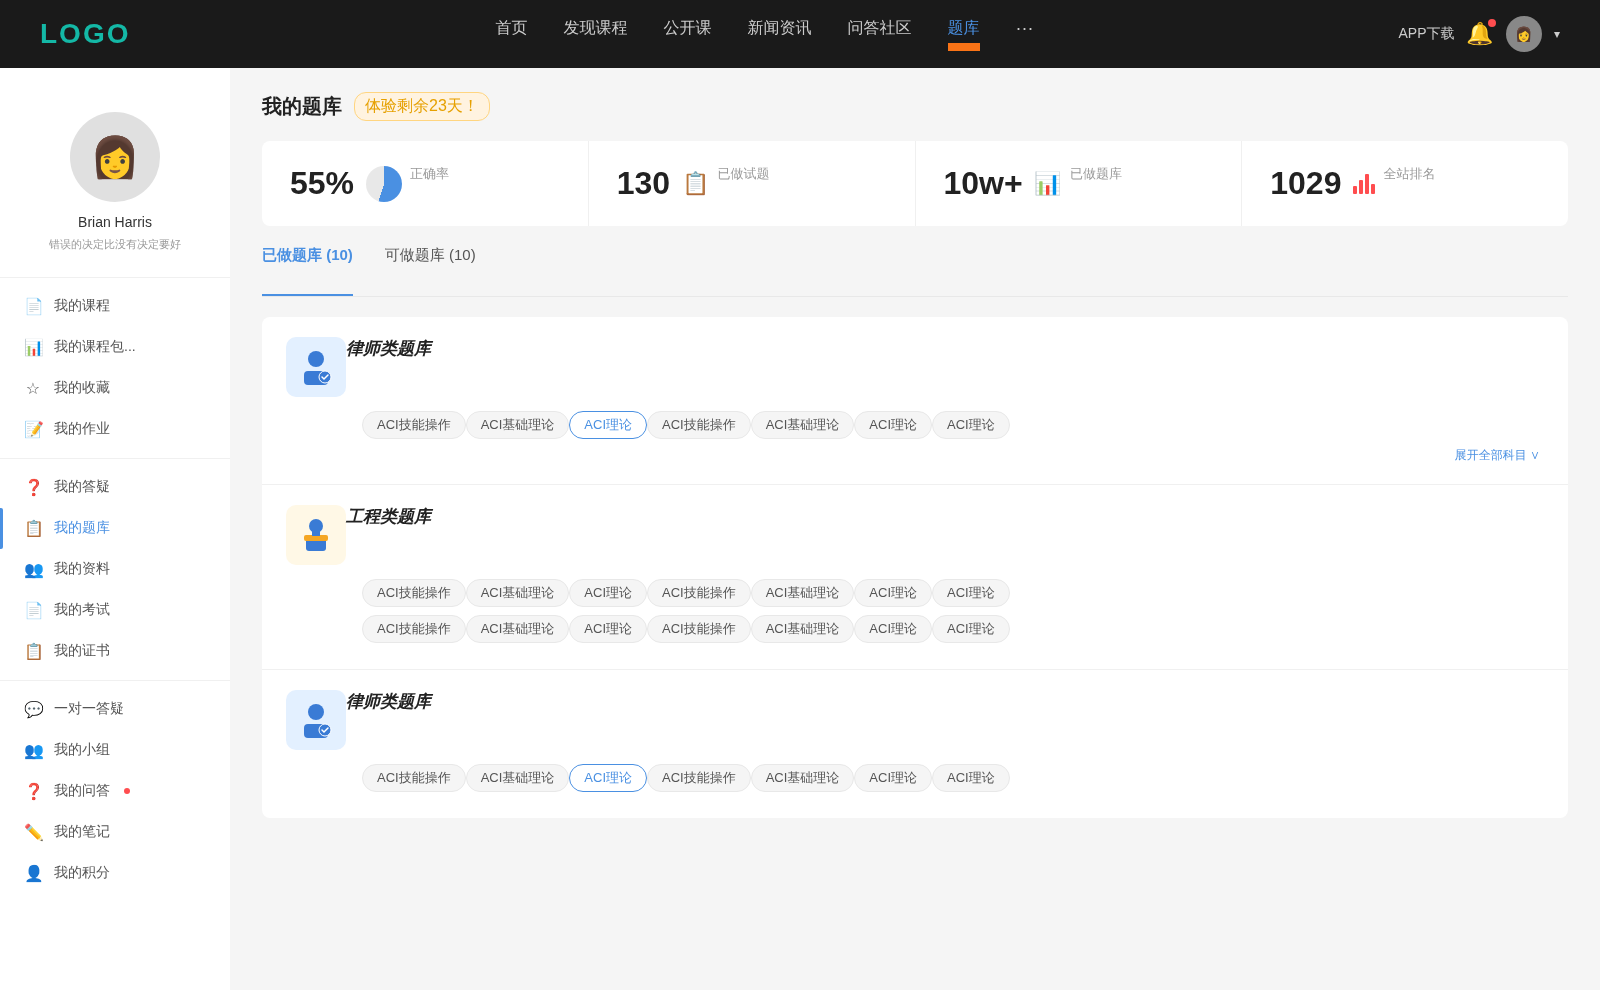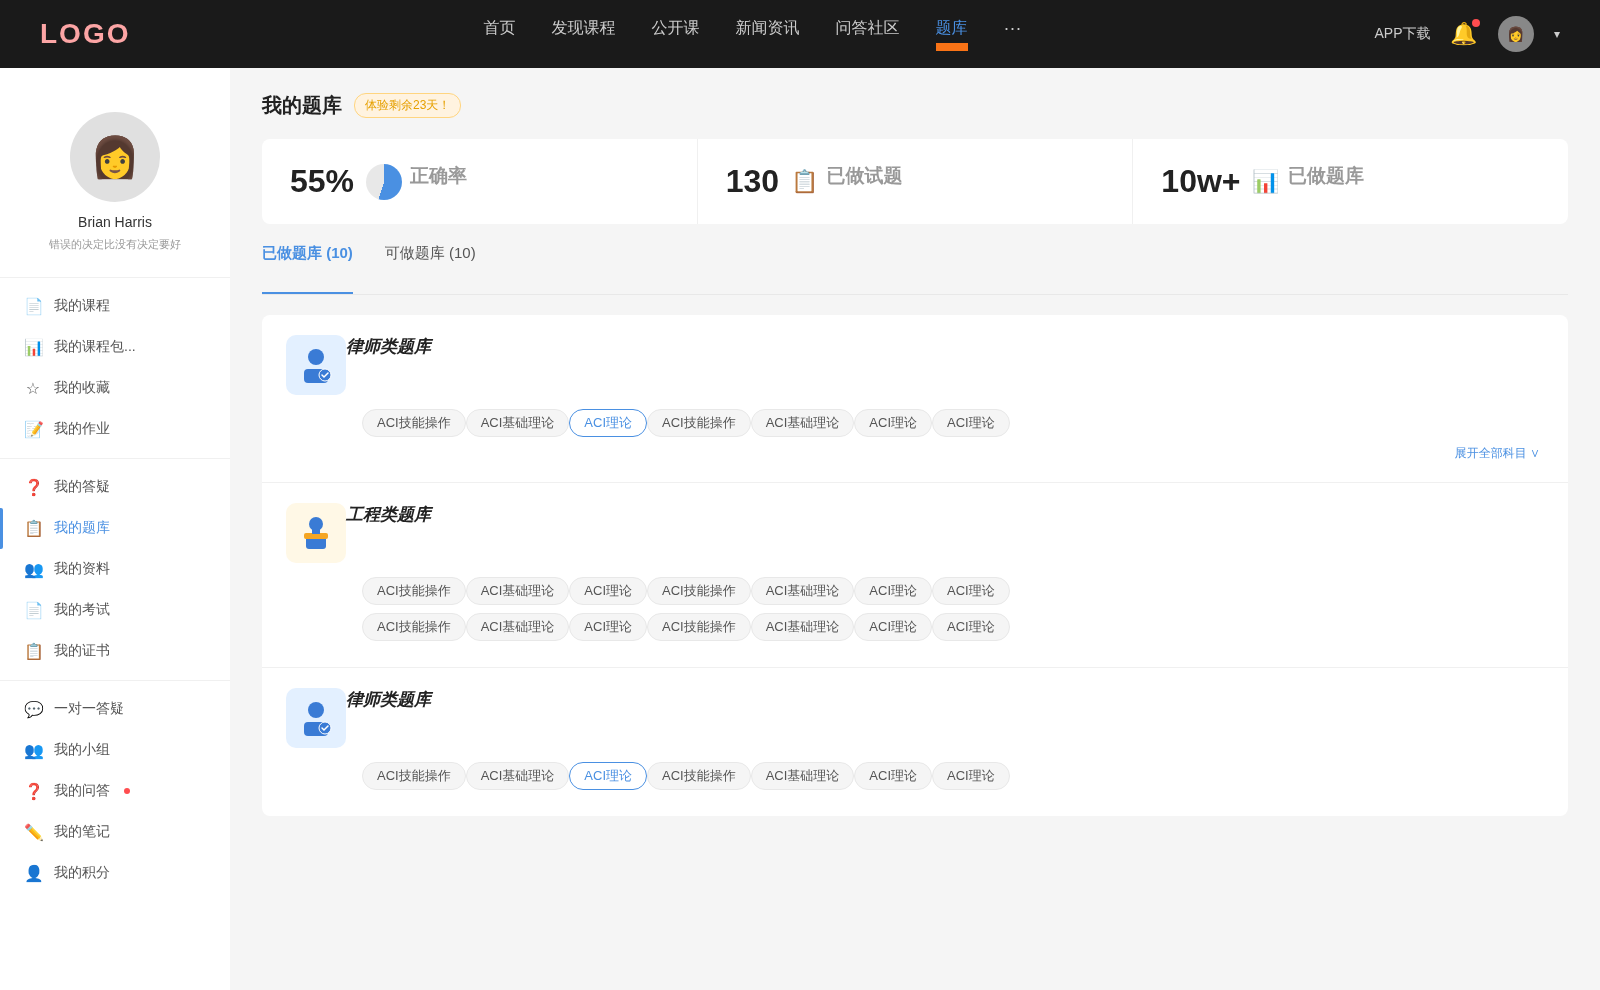--- a/index.html
+++ b/index.html
@@ -1,24 +1,24 @@
 <!DOCTYPE html>
 <html><head>
   <meta charset="utf-8">
   <style>
     * { box-sizing: border-box; margin: 0; padding: 0; }
     body { font-family: -apple-system, BlinkMacSystemFont, "PingFang SC", "Microsoft YaHei", sans-serif; background: #f5f5f5; }
 
     
     .nav { background: #1a1a1a; height: 68px; display: flex; align-items: center; padding: 0 40px; justify-content: space-between; }
-    .nav-logo { color: #fca5a5; font-size: 28px; font-weight: bold; letter-spacing: 2px; }
+    .nav-logo { color: #14b8a6; font-size: 28px; font-weight: bold; letter-spacing: 2px; }
     .nav-links { display: flex; gap: 36px; }
     .nav-link { color: #ccc; font-size: 16px; cursor: pointer; text-decoration: none; }
     .nav-link.active { color: #4a90e2; border-bottom: 8px solid #f97316; padding-bottom: 4px; }
-    .nav-right { display: flex; align-items: center; gap: 20px; color: #ccc; font-size: 14px; }
+    .nav-right { display: flex; align-items: center; gap: 12px; color: #ccc; font-size: 14px; }
     .nav-dots { color: #ccc; font-size: 18px; cursor: pointer; }
     .nav-app { color: #ccc; font-size: 14px; cursor: pointer; }
     .nav-bell { position: relative; cursor: pointer; }
     .bell-icon { font-size: 22px; color: #ccc; }
     .bell-dot { position: absolute; top: -2px; right: -2px; width: 8px; height: 8px; background: #ff4d4f; border-radius: 50%; }
     .avatar-circle { width: 36px; height: 36px; border-radius: 50%; background: #888; overflow: hidden; cursor: pointer; display: flex; align-items: center; justify-content: center; color: #fff; font-size: 14px; }
     .nav-chevron { color: #ccc; cursor: pointer; font-size: 12px; }
 
     
     .page { display: flex; min-height: calc(100vh - 68px); }
@@ -35,29 +35,29 @@
     .sidebar-item.active::before { content: ''; position: absolute; left: 0; top: 0; bottom: 0; width: 3px; background: #4a90e2; border-radius: 0 2px 2px 0; }
     .sidebar-icon { font-size: 16px; width: 18px; text-align: center; }
     .red-dot { width: 6px; height: 6px; background: #ff4d4f; border-radius: 50%; margin-left: 2px; display: inline-block; }
 
     
     .main { flex: 1; padding: 24px 32px; background: #f5f5f5; }
 
     
     .page-header { display: flex; align-items: center; gap: 12px; margin-bottom: 20px; }
     .page-title { font-size: 20px; font-weight: 600; color: #222; }
-    .trial-badge { background: #fff3e0; color: #e6a000; font-size: 12px; padding: 3px 10px; border-radius: 12px; border: 1px solid #ffd580; }
+    .trial-badge { background: #fff3e0; color: #e6a000; font-size: 16px; padding: 3px 10px; border-radius: 12px; border: 1px solid #ffd580; }
 
     
     .stats-row { display: flex; background: #fff; border-radius: 8px; margin-bottom: 20px; overflow: hidden; }
     .stat-item { flex: 1; padding: 24px 28px; display: flex; flex-direction: row; gap: 8px; border-right: 1px solid #f0f0f0; }
     .stat-item:last-child { border-right: none; }
     .stat-top { display: flex; align-items: center; gap: 12px; }
     .stat-value { font-size: 32px; font-weight: 700; color: #222; }
-    .stat-label { font-size: 19px; color: #999; font-weight: bold; }
+    .stat-label { font-size: 13px; color: #999; }
 
     
     .tabs { display: flex; gap: 32px; margin-bottom: 20px; border-bottom: 1px solid #e8e8e8; }
     .tab { font-size: 15px; padding-bottom: 29px; cursor: pointer; color: #555; }
     .tab.active { color: #4a90e2; font-weight: 600; border-bottom: 2px solid #4a90e2; }
 
     
     .content-area { background: #fff; border-radius: 8px; padding: 0; overflow: hidden; }
 
     
@@ -197,20 +197,32 @@
         </div>
         <span class="stat-label">已做试题</span>
       </div>
       <div class="stat-item">
         <div class="stat-top">
           <span class="stat-value">10w+</span>
           <span style="font-size:22px;color:#f5a623;">📊</span>
         </div>
         <span class="stat-label">已做题库</span>
       </div>
+      <div class="stat-item">
+        <div class="stat-top">
+          <span class="stat-value">1029</span>
+          <div class="bar-icon">
+            <span style="height:8px"></span>
+            <span style="height:14px"></span>
+            <span style="height:20px"></span>
+            <span style="height:10px"></span>
+          </div>
+        </div>
+        <span class="stat-label">全站排名</span>
+      </div>
     </div>
 
     <div class="tabs">
       <span class="tab active">已做题库 (10)</span>
       <span class="tab">可做题库 (10)</span>
     </div>
 
     <div class="content-area">
 
       <div class="bank-item">

